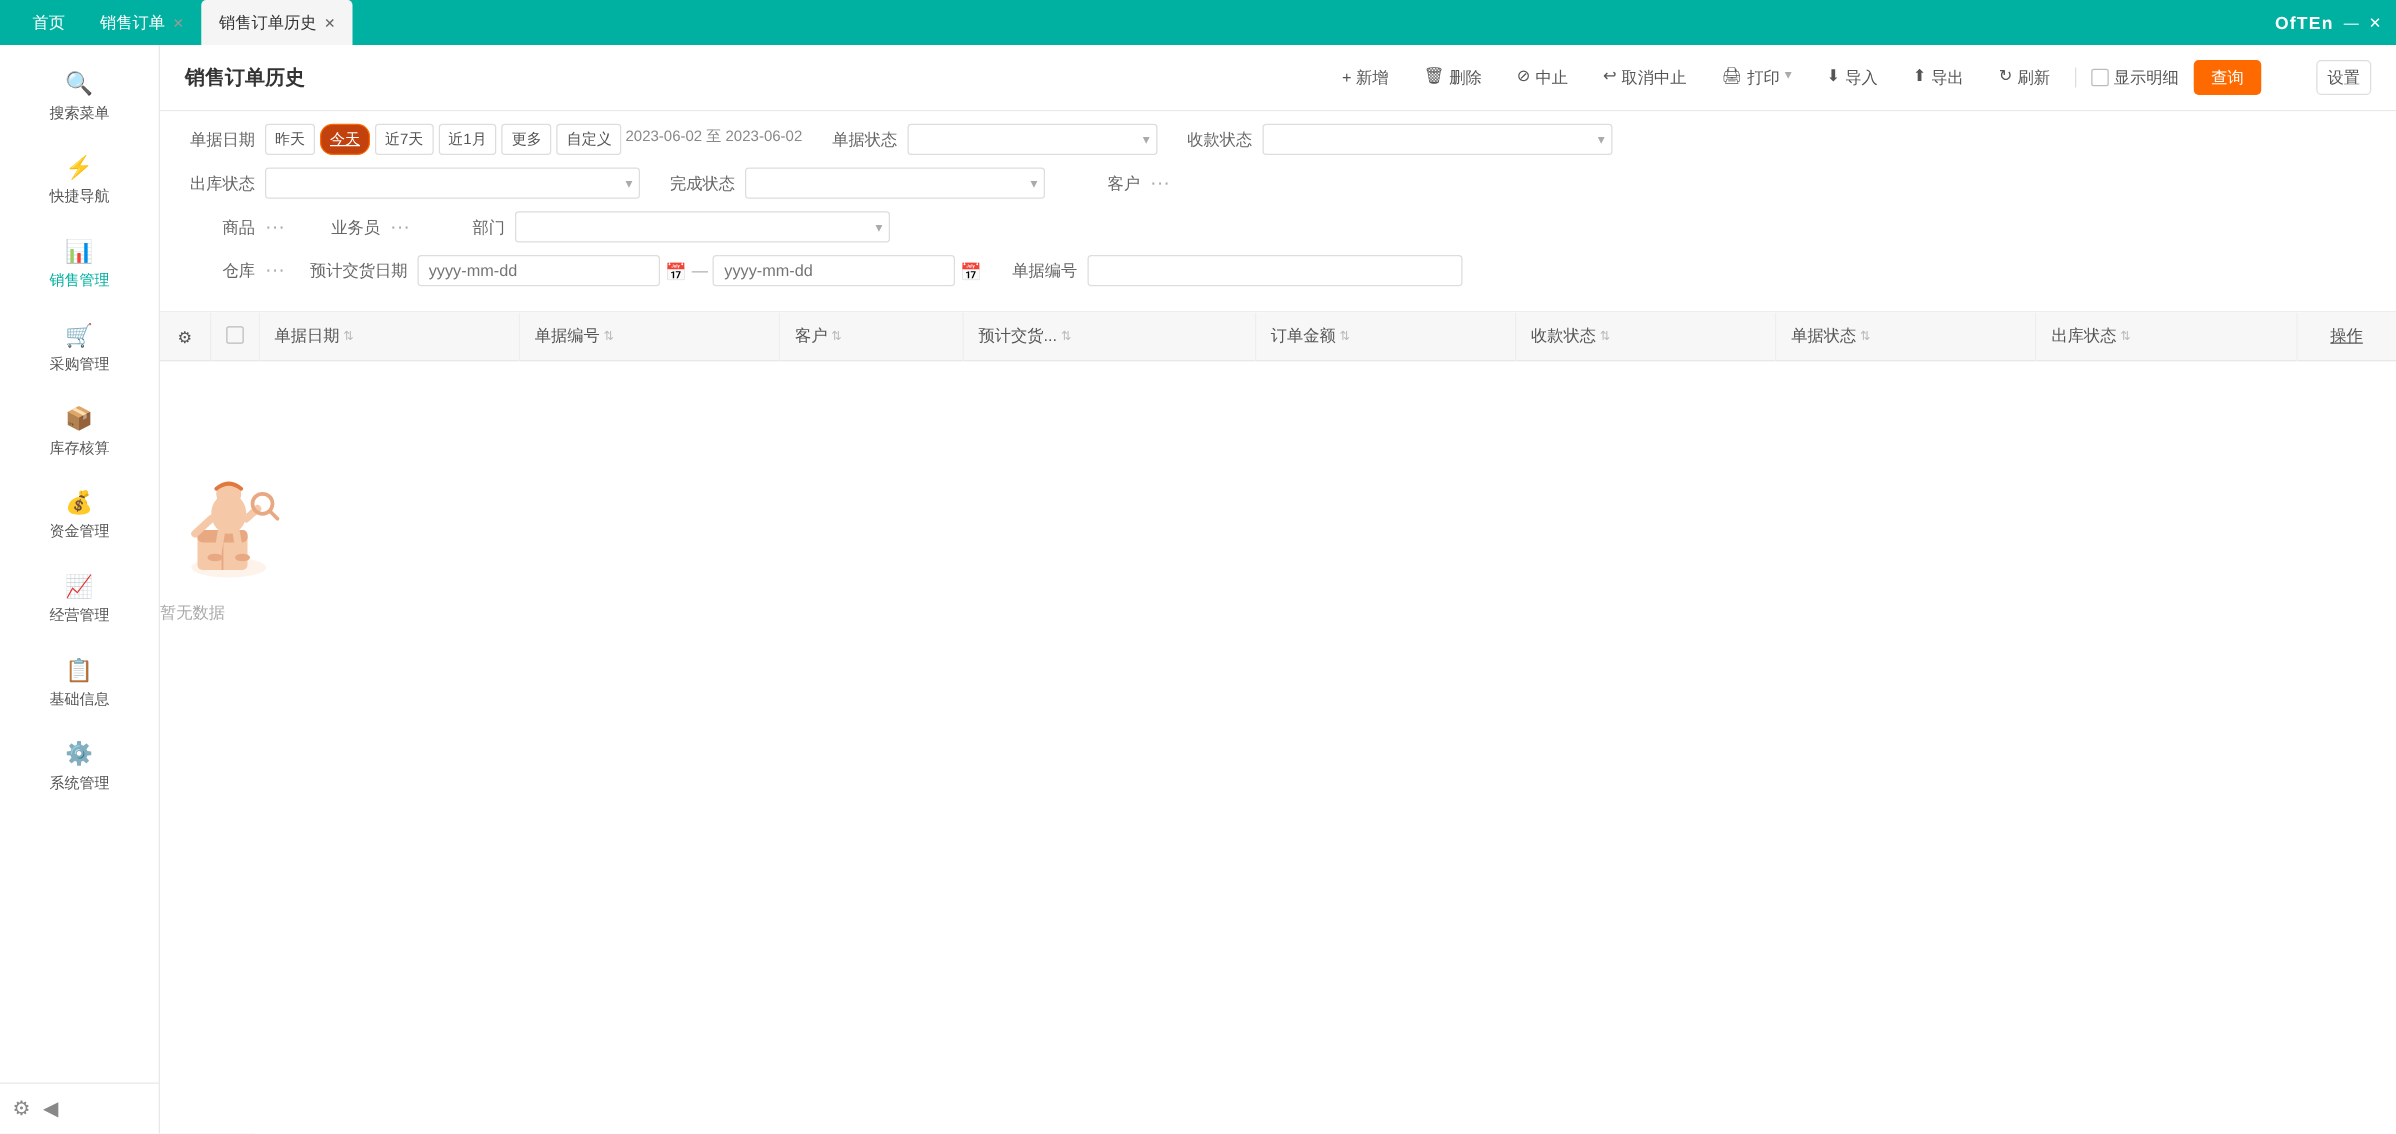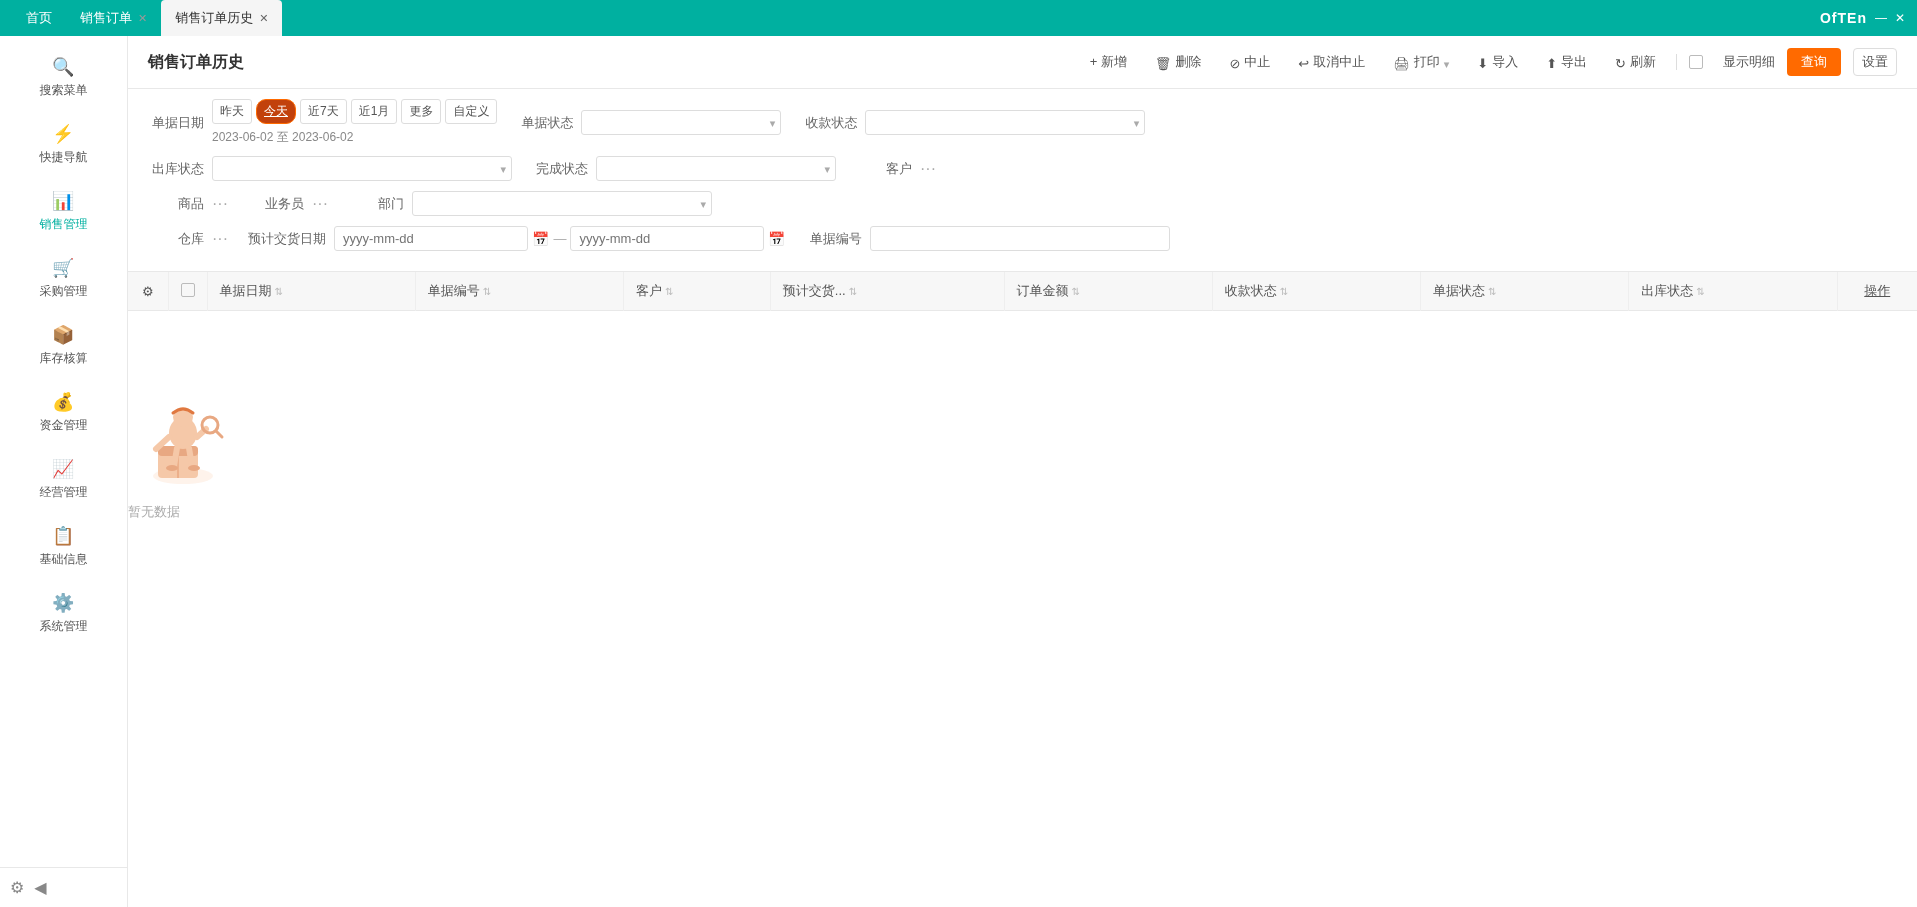--- a/index.html
+++ b/index.html
@@ -26,24 +26,24 @@
     .sidebar-bottom-icon { cursor: pointer; color: #888; font-size: 16px; }
 
     
     .content { flex: 1; display: flex; flex-direction: column; overflow: hidden; background: #f5f5f5; }
 
     
     .page-header { background: #fff; padding: 12px 20px 0 20px; border-bottom: 1px solid #e8e8e8; flex-shrink: 0; }
     .page-title-row { display: flex; align-items: center; justify-content: space-between; margin-bottom: 12px; }
     .page-title { font-size: 16px; font-weight: bold; color: #333; }
     .toolbar { display: flex; align-items: center; gap: 12px; }
-    .toolbar-btn { display: flex; align-items: flex-end; gap: 4px; cursor: pointer; font-size: 13px; color: #555; padding: 4px 8px; border-radius: 3px; }
+    .toolbar-btn { display: flex; align-items: flex-start; gap: 4px; cursor: pointer; font-size: 13px; color: #555; padding: 4px 8px; border-radius: 3px; }
     .toolbar-btn.primary { background: #ff6a00; color: #fff; border-radius: 4px; padding: 5px 14px; font-size: 13px; }
     .toolbar-divider { width: 1px; height: 16px; background: #ddd; }
-    .display-toggle { display: flex; align-items: center; gap: 20px; font-size: 13px; color: #555; cursor: pointer; }
+    .display-toggle { display: flex; align-items: center; gap: 4px; font-size: 13px; color: #555; cursor: pointer; }
     .checkbox-box { width: 14px; height: 14px; border: 1px solid #bbb; display: inline-block; border-radius: 2px; }
 
     
     .filter-area { background: #fff; padding: 10px 20px; border-bottom: 1px solid #e8e8e8; flex-shrink: 0; }
     .filter-row { display: flex; align-items: center; margin-bottom: 10px; gap: 20px; flex-wrap: wrap; }
     .filter-item { display: flex; align-items: center; gap: 8px; }
     .filter-label { color: #666; font-size: 13px; white-space: nowrap; min-width: 56px; text-align: right; }
     .filter-input { border: 1px solid #ddd; border-radius: 3px; padding: 4px 8px; font-size: 13px; color: #333; background: #fff; min-width: 120px; outline: none; }
     .filter-select { border: 1px solid #ddd; border-radius: 3px; padding: 4px 24px 4px 8px; font-size: 13px; color: #333; background: #fff; min-width: 160px; outline: none; appearance: none; cursor: pointer; }
     .filter-select-wrap { position: relative; display: inline-block; }
@@ -187,33 +187,33 @@
             <span>刷新</span>
           </div>
           <div class="toolbar-divider"></div>
           <div class="display-toggle">
             <span class="checkbox-box"></span>
             <span>显示明细</span>
           </div>
           <div class="toolbar-btn primary">
             <span>查询</span>
           </div>
-          <div class="toolbar-btn" style="border:1px solid #ddd; border-radius:4px;">
+          <div class="toolbar-btn" style="border:1px solid #ddd; border-radius:4px;margin-left:32px;">
             <span>设置</span>
           </div>
         </div>
       </div>
     </div>
 
     <div class="filter-area">
 
       <div class="filter-row">
         <div class="filter-item">
           <span class="filter-label">单据日期</span>
-          <div style="display:flex;flex-direction:column;gap:3px;">
+          <div style="display:flex;flex-direction:row;gap:3px;">
             <div class="date-group">
               <button class="date-btn">昨天</button>
               <button class="date-btn active">今天</button>
               <button class="date-btn">近7天</button>
               <button class="date-btn">近1月</button>
               <button class="date-btn">更多</button>
               <button class="date-btn">自定义</button>
             </div>
             <div class="date-range">2023-06-02 至 2023-06-02</div>
           </div>

